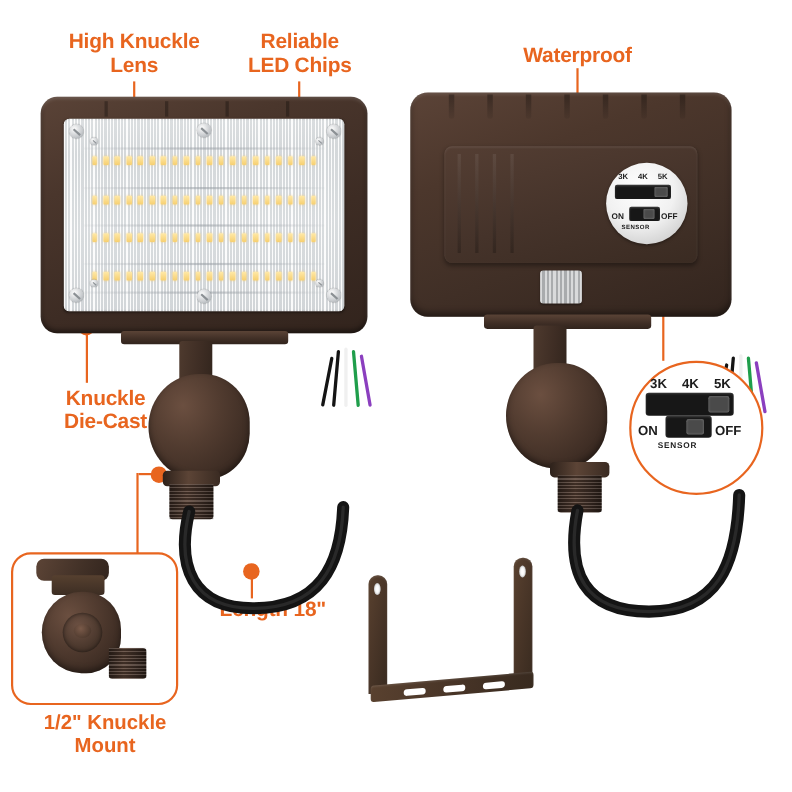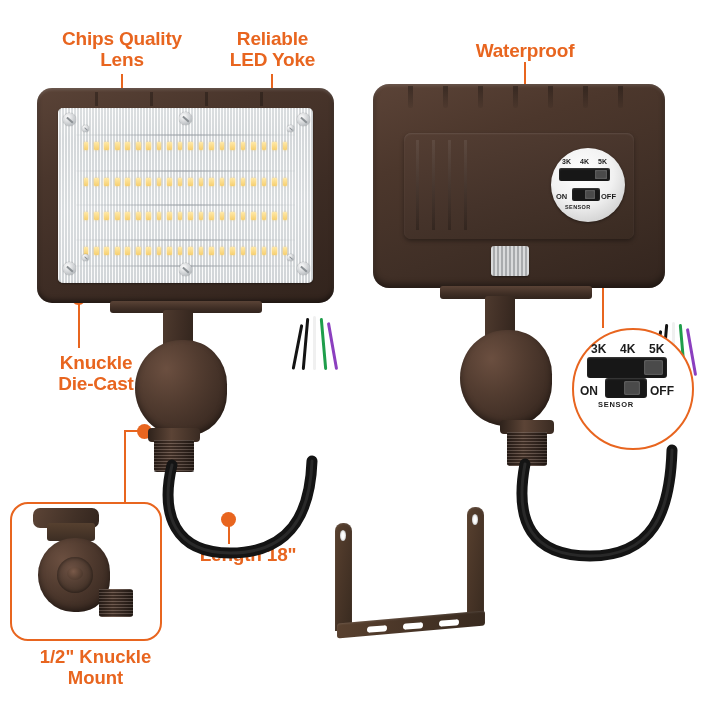--- a/index.html
+++ b/index.html
@@ -112,25 +112,25 @@
     background:#fff;}
   .detail-circle{position:absolute;border-radius:50%;
     border:2.6px solid #E8651F;background:#fff;}
   .zoom-dial{position:absolute;border-radius:50%;background:#fff;}
 </style>
 </head>
 <body>
 
 <div id="stage">
 
-  <div class="callout" style="left:42px;top:28px;width:160px;">Chips Quality
+  <div class="callout" style="left:42px;top:28px;width:160px;">High Knuckle
 Lens</div>
 
   <div class="callout" style="left:200px;top:28px;width:145px;">Reliable
-LED Yoke</div>
+LED Chips</div>
 
   <div class="callout" style="left:440px;top:40px;width:170px;">Waterproof</div>
 
   <div class="callout" style="left:26px;top:352px;width:140px;">Knuckle
 Die-Cast</div>
 
   <div class="callout" style="left:178px;top:544px;width:140px;">Length 18"</div>
 
   <div class="leader vline" style="left:121px;top:74px;height:44px;"></div>
   <div class="dot" style="left:114px;top:113px;"></div>

